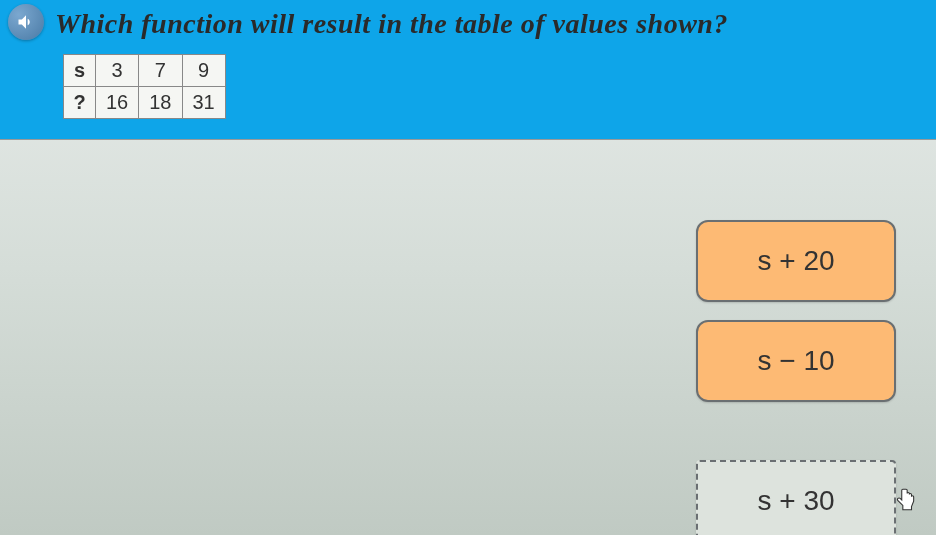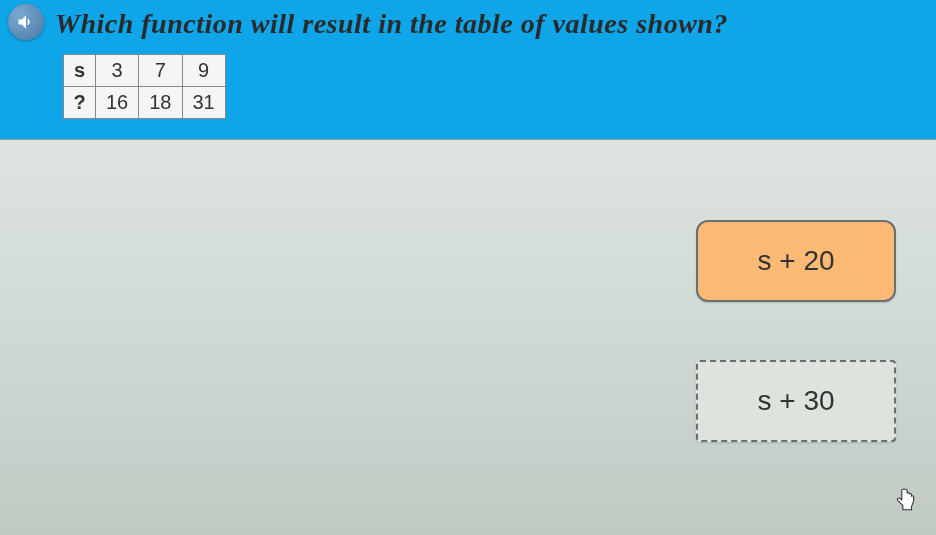--- a/index.html
+++ b/index.html
@@ -132,20 +132,21 @@
       <td>16</td>
       <td>18</td>
       <td>31</td>
     </tr>
   </tbody>
     </table>
 </div>
 
 <div class="answers-area">
   <div class="answer-option">s + 20</div>
+  <div class="answer-option">s − 10</div>
   <div class="answer-option dashed">s + 30</div>
 </div>
 
 <div class="cursor-hand">
   <svg viewBox="0 0 24 24">
     <path d="M10 2c-.55 0-1 .45-1 1v9l-1.5-1.5c-.55-.55-1.45-.55-2 0s-.55 1.45 0 2L10 17v4h8v-3l2-5V9c0-.55-.45-1-1-1s-1 .45-1 1V7c0-.55-.45-1-1-1s-1 .45-1 1V6c0-.55-.45-1-1-1s-1 .45-1 1V3c0-.55-.45-1-1-1z" stroke-width="1"></path>
   </svg>
 </div>
 
 </body></html>

